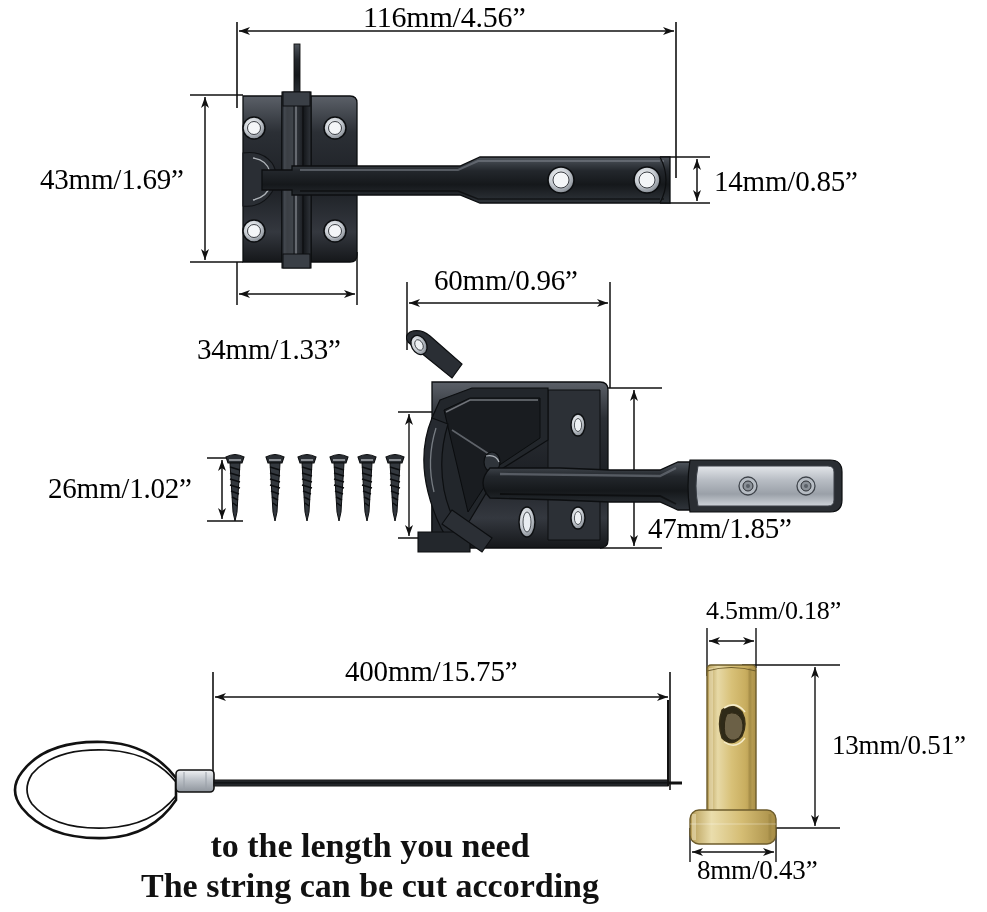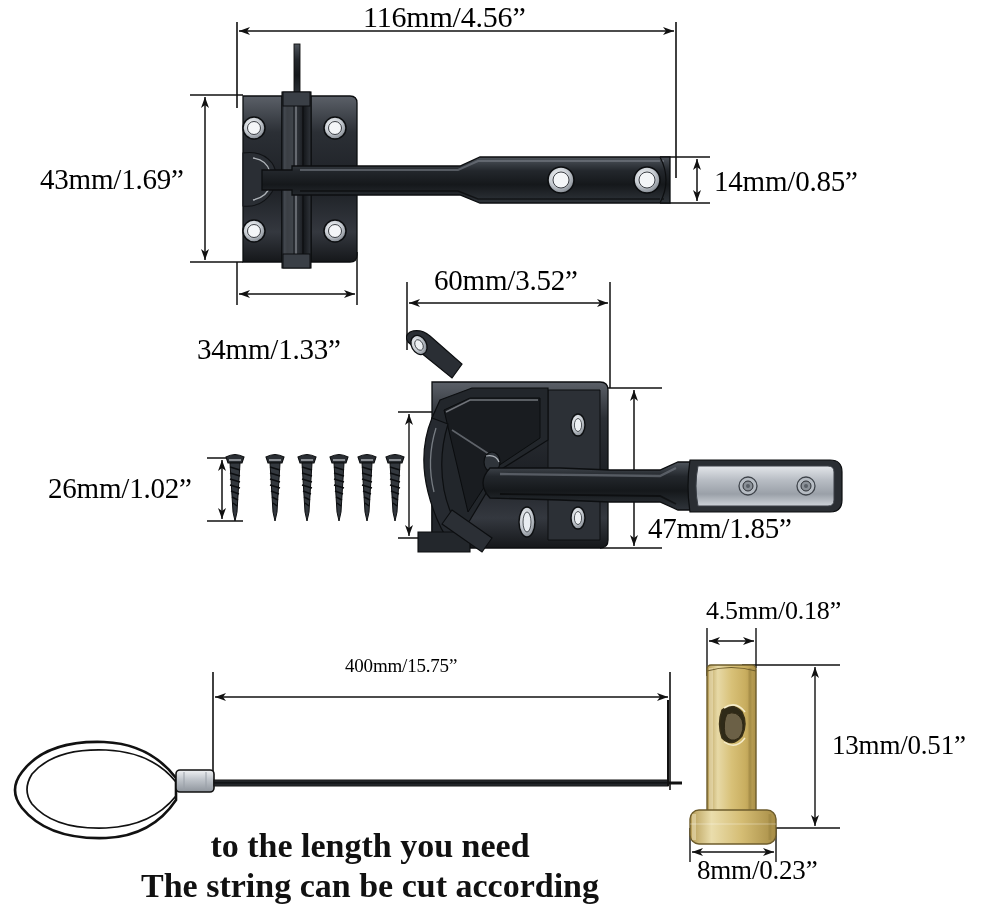--- a/index.html
+++ b/index.html
@@ -330,32 +330,32 @@
   </svg>
 
   <div class="dimtext" style="left:363px;top:0px;font-size:30px;">116mm/4.56”</div>
 
   <div class="dimtext" style="left:40px;top:163px;font-size:29px;">43mm/1.69”</div>
 
   <div class="dimtext" style="left:714px;top:165px;font-size:29px;">14mm/0.85”</div>
 
   <div class="dimtext" style="left:197px;top:306px;font-size:29px;margin-top:27px;">34mm/1.33”</div>
 
-  <div class="dimtext" style="left:434px;top:264px;font-size:29px;">60mm/3.52”</div>
+  <div class="dimtext" style="left:434px;top:264px;font-size:29px;">60mm/0.96”</div>
 
   <div class="dimtext" style="left:648px;top:512px;font-size:29px;">47mm/1.85”</div>
 
   <div class="dimtext" style="left:48px;top:472px;font-size:29px;">26mm/1.02”</div>
 
-  <div class="dimtext" style="left:345px;top:655px;font-size:19px;">400mm/15.75”</div>
+  <div class="dimtext" style="left:345px;top:655px;font-size:29px;">400mm/15.75”</div>
 
   <div class="dimtext" style="left:706px;top:596px;font-size:26px;">4.5mm/0.18”</div>
 
   <div class="dimtext" style="left:832px;top:730px;font-size:27px;">13mm/0.51”</div>
 
-  <div class="dimtext" style="left:697px;top:855px;font-size:27px;">8mm/0.23”</div>
+  <div class="dimtext" style="left:697px;top:855px;font-size:27px;">8mm/0.43”</div>
 
   <div class="note" style="left:80px;top:826px;width:580px;font-size:34px;">
     <div>to the length you need</div>
     <div>The string can be cut according</div>
   </div>
 
 </div>
 
 </body></html>

